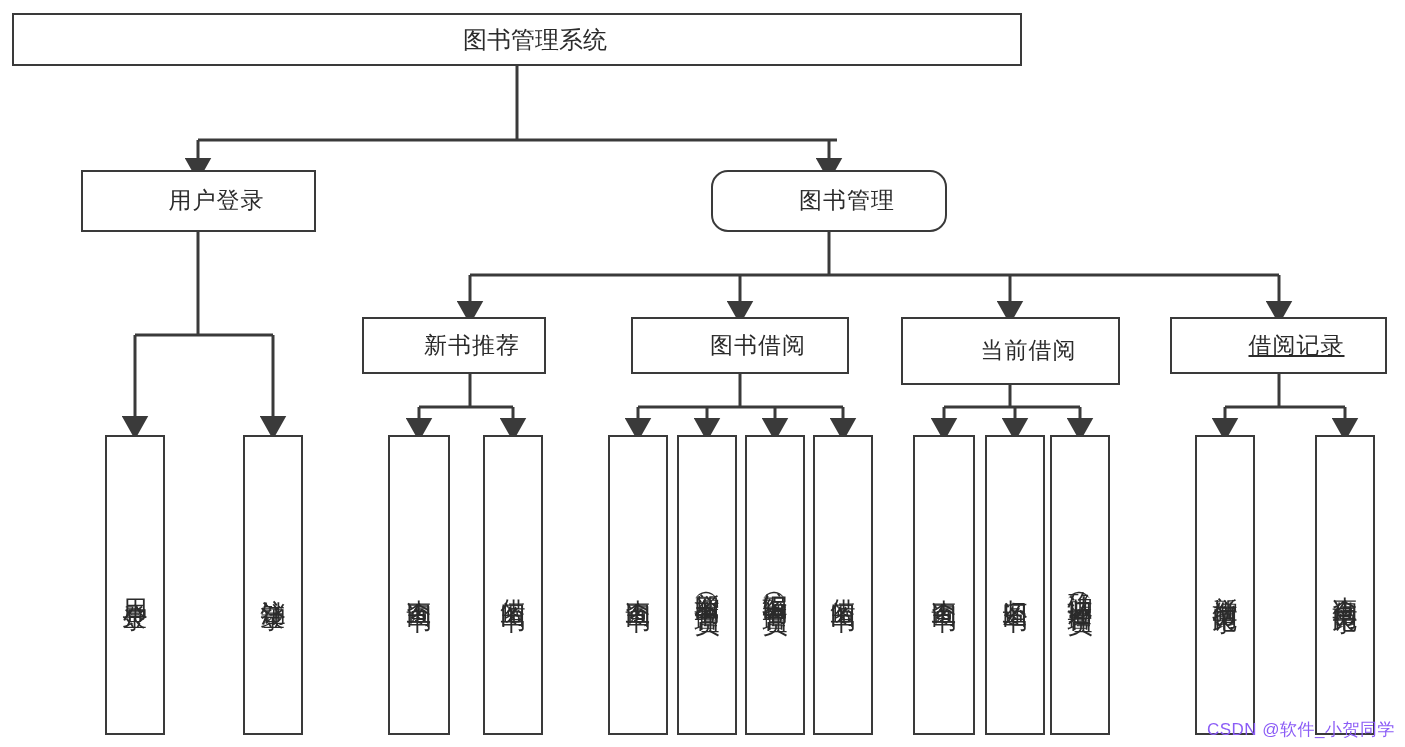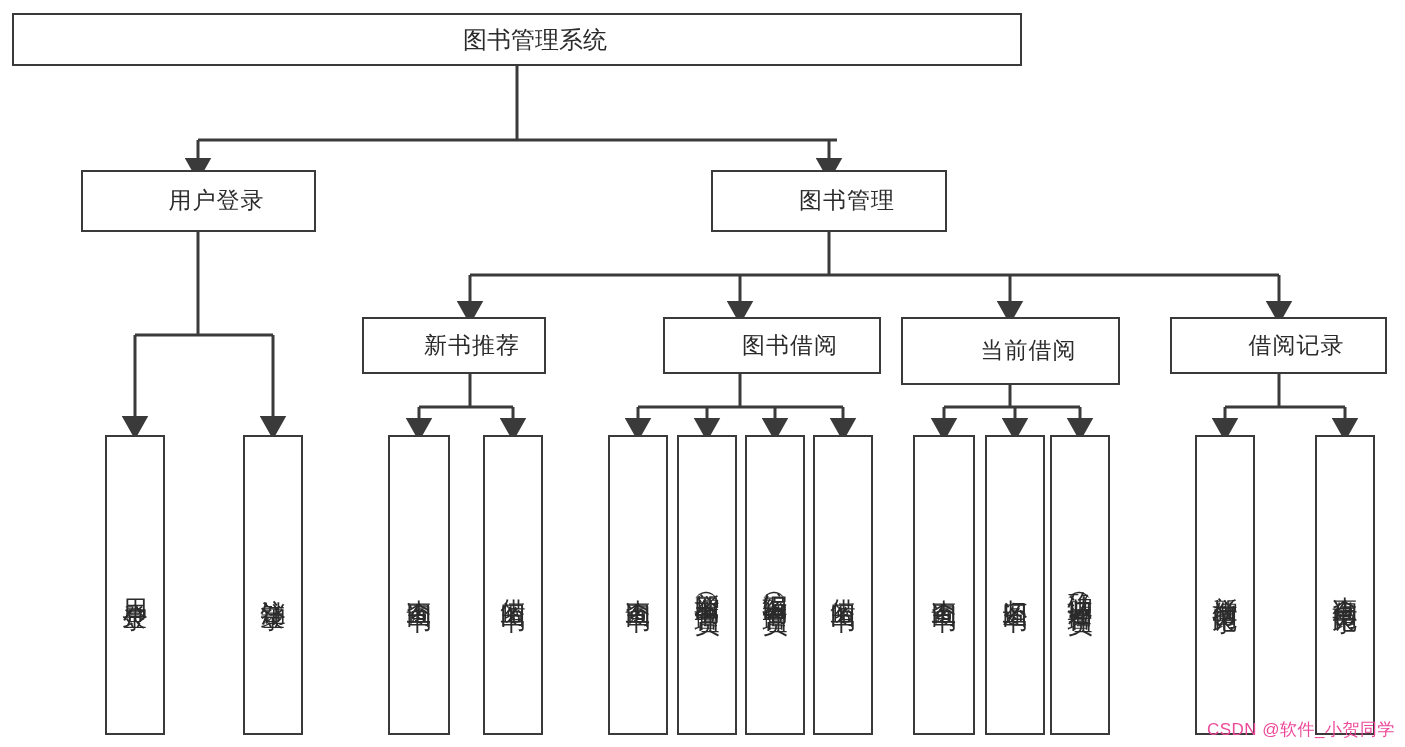--- a/index.html
+++ b/index.html
@@ -60,21 +60,21 @@
     top: 0;
     width: 1405px;
     height: 747px;
     pointer-events: none;
   }
   #watermark {
     position: absolute;
     right: 10px;
     bottom: 6px;
     font-size: 17px;
-    color: #ec4899;
+    color: #8b5cf6;
     white-space: nowrap;
     letter-spacing: 0.5px;
   }
 </style>
 </head>
 <body>
 
 <div id="canvas">
 
   <svg id="edges" viewBox="0 0 1405 747" xmlns="http://www.w3.org/2000/svg">
@@ -124,26 +124,26 @@
       <path d="M1279,374 L1279,407"></path>
       <path d="M1225,407 L1345,407"></path>
       <path d="M1225,407 L1225,422" marker-end="url(#arrow)"></path>
       <path d="M1345,407 L1345,422" marker-end="url(#arrow)"></path>
     </g>
   </svg>
 
   <div class="node title" style="left:12px; top:13px; width:1010px; height:53px;">图书管理系统</div>
 
   <div class="node h" style="left:81px; top:170px; width:235px; height:62px;">用户登录</div>
-  <div class="node h" style="left:711px; top:170px; width:236px; height:62px;">图书管理</div>
+  <div class="node h" style="left:711px; top:170px; width:236px; height:62px;border-radius:17px;">图书管理</div>
 
   <div class="node h" style="left:362px; top:317px; width:184px; height:57px;">新书推荐</div>
-  <div class="node h" style="left:631px; top:317px; width:218px; height:57px;margin-left:32px;">图书借阅</div>
+  <div class="node h" style="left:631px; top:317px; width:218px; height:57px;">图书借阅</div>
   <div class="node h" style="left:901px; top:317px; width:219px; height:68px;">当前借阅</div>
-  <div class="node h" style="left:1170px; top:317px; width:217px; height:57px;">借阅记录</div>
+  <div class="node h" style="left:1170px; top:317px; width:217px; height:57px;text-decoration:underline;">借阅记录</div>
 
   <div class="node v" style="left:105px; top:435px; width:60px; height:300px;">
     <span>用户登录</span>
   </div>
   <div class="node v" style="left:243px; top:435px; width:60px; height:300px;">
     <span>注销登录</span>
   </div>
 
   <div class="node v" style="left:388px; top:435px; width:62px; height:300px;">
     <span>查询图书</span>

